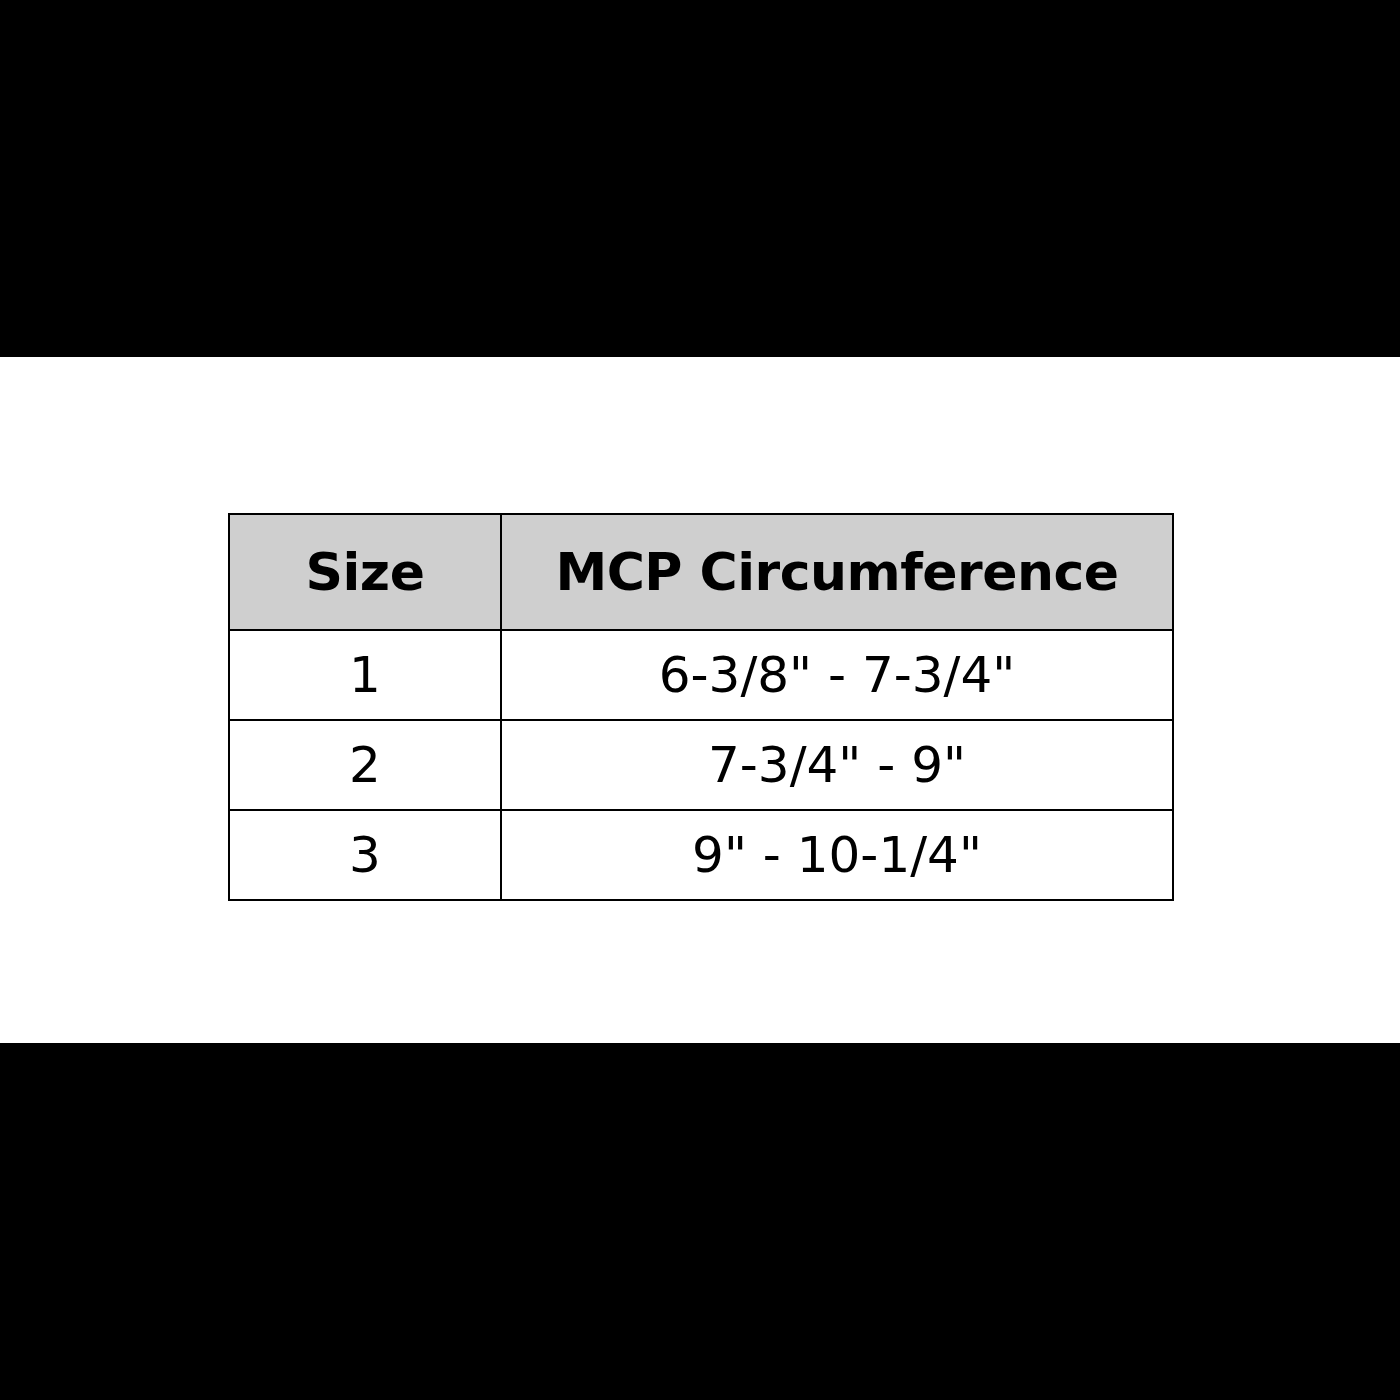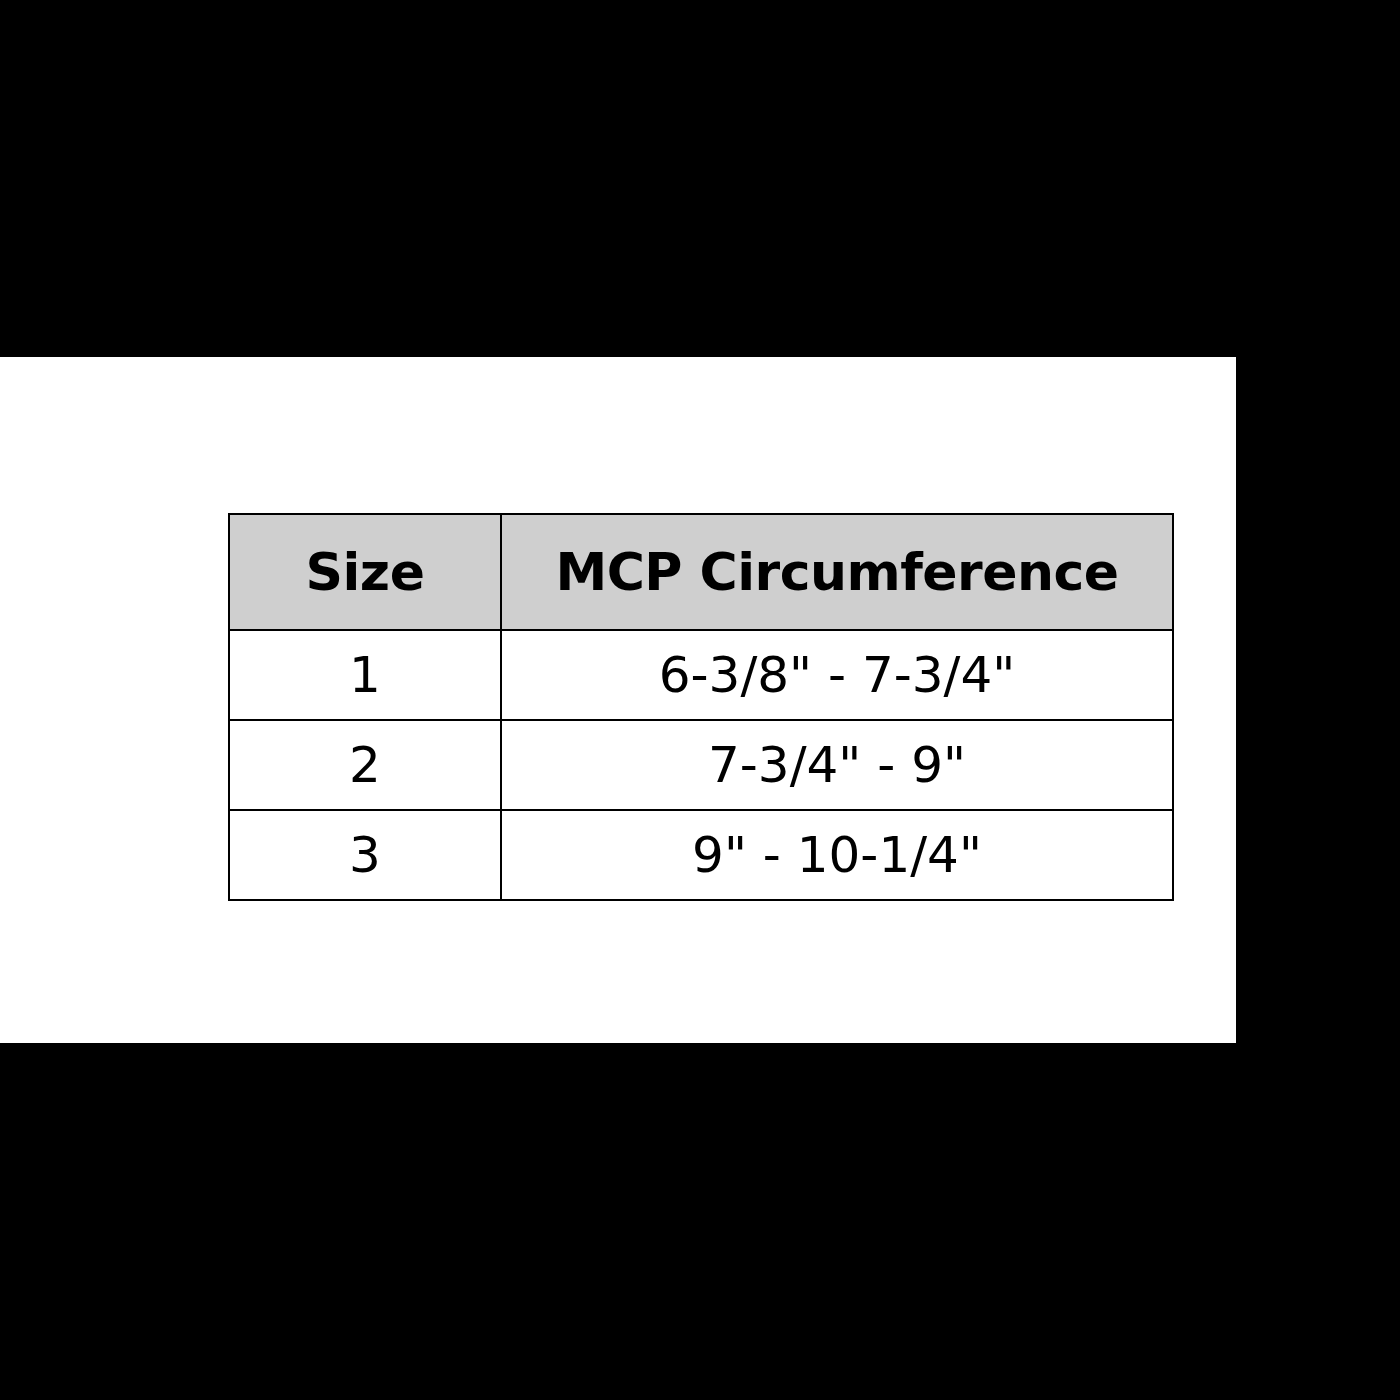--- a/index.html
+++ b/index.html
@@ -2,21 +2,21 @@
 <html><head>
 <meta charset="utf-8">
 <style>
   html, body {
     margin: 0;
     padding: 0;
     background: #000000;
   }
   .stage {
     position: relative;
-    width: 1236px;
+    width: 1400px;
     height: 1400px;
     background: #000000;
     overflow: hidden;
   }
   
   .content-band {
     position: absolute;
     left: 0;
     top: 357px;
     width: 1400px;

